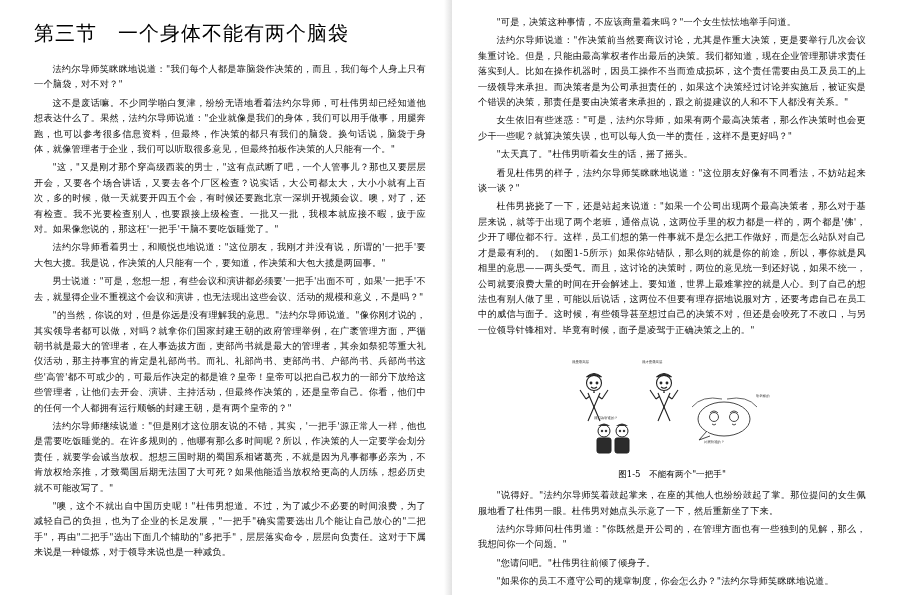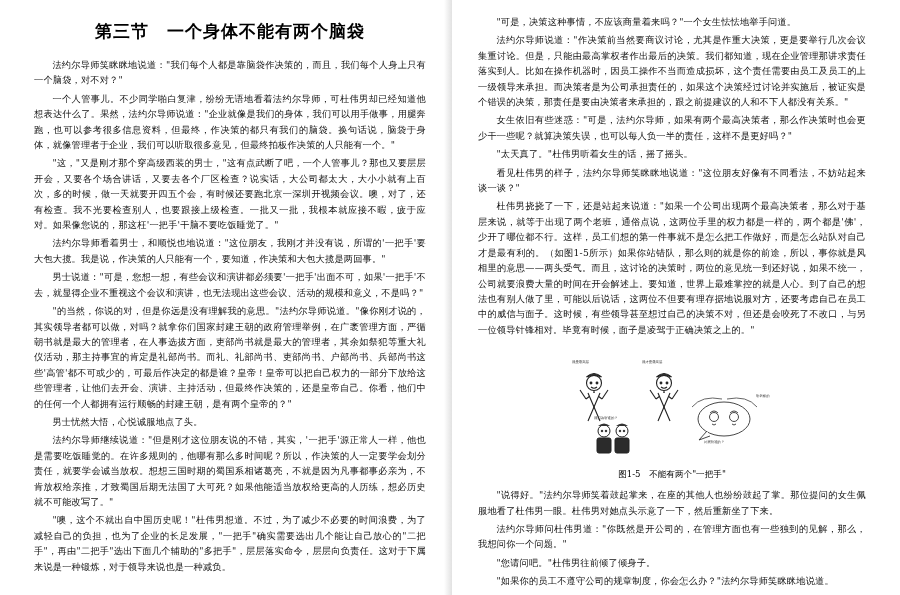--- a/index.html
+++ b/index.html
@@ -53,23 +53,23 @@
   .gutter-shadow2 {
     position: absolute;
     top: 0;
     left: 454px;
     width: 8px;
     height: 595px;
     background: linear-gradient(to right, rgba(120,120,120,0.22) 0%, rgba(255,255,255,0) 100%);
   }
   h1.chapter-title {
     font-family: "DejaVu Serif", "Liberation Serif", serif;
-    font-size: 17px;
-    font-weight: bold;
-    text-align: center;
+    font-size: 20px;
+    font-weight: normal;
+    text-align: left;
     margin: 6px 0 14px 0;
     letter-spacing: 1px;
     color: #000;
   }
   p.para {
     font-family: "DejaVu Serif", "Liberation Serif", serif;
     font-size: 9.2px;
     line-height: 15.4px;
     text-align: justify;
     text-indent: 2em;
@@ -101,26 +101,25 @@
   }
 </style>
 </head>
 <body>
 
 <div class="spread">
 
   <div class="page page-left">
     <h1 class="chapter-title">第三节　一个身体不能有两个脑袋</h1>
     <p class="para">法约尔导师笑眯眯地说道："我们每个人都是靠脑袋作决策的，而且，我们每个人身上只有一个脑袋，对不对？"</p>
-    <p class="para">一个人管事儿。不少同学啪白复津，纷纷无语地看着法约尔导师，可杜伟男却已经知道他想表达什么了。果然，法约尔导师说道："企业就像是我们的身体，我们可以用手做事，用腿奔跑，也可以参考很多信息资料，但最终，作决策的都只有我们的脑袋。换句话说，脑袋于身体，就像管理者于企业，我们可以听取很多意见，但最终拍板作决策的人只能有一个。"</p>
+    <p class="para">这不是废话嘛。不少同学啪白复津，纷纷无语地看着法约尔导师，可杜伟男却已经知道他想表达什么了。果然，法约尔导师说道："企业就像是我们的身体，我们可以用手做事，用腿奔跑，也可以参考很多信息资料，但最终，作决策的都只有我们的脑袋。换句话说，脑袋于身体，就像管理者于企业，我们可以听取很多意见，但最终拍板作决策的人只能有一个。"</p>
     <p class="para">"这，"又是刚才那个穿高级西装的男士，"这有点武断了吧，一个人管事儿？那也又要层层开会，又要各个场合讲话，又要去各个厂区检查？说实话，大公司都太大，大小小就有上百次，多的时候，做一天就要开四五个会，有时候还要跑北京一深圳开视频会议。噢，对了，还有检查。我不光要检查别人，也要跟接上级检查。一批又一批，我根本就应接不暇，疲于应对。如果像您说的，那这枉'一把手'干脑不要吃饭睡觉了。"</p>
     <p class="para">法约尔导师看着男士，和顺悦也地说道："这位朋友，我刚才并没有说，所谓的'一把手'要大包大揽。我是说，作决策的人只能有一个，要知道，作决策和大包大揽是两回事。"</p>
     <p class="para">男士说道："可是，您想一想，有些会议和演讲都必须要'一把手'出面不可，如果'一把手'不去，就显得企业不重视这个会议和演讲，也无法现出这些会议、活动的规模和意义，不是吗？"</p>
     <p class="para">"的当然，你说的对，但是你远是没有理解我的意思。"法约尔导师说道。"像你刚才说的，其实领导者都可以做，对吗？就拿你们国家封建王朝的政府管理举例，在广袤管理方面，严循朝书就是最大的管理者，在人事选拔方面，吏部尚书就是最大的管理者，其余如祭犯等重大礼仪活动，那主持事宜的肯定是礼部尚书。而礼、礼部尚书、吏部尚书、户部尚书、兵部尚书这些'高管'都不可或少的，可最后作决定的都是谁？皇帝！皇帝可以把自己权力的一部分下放给这些管理者，让他们去开会、演讲、主持活动，但最终作决策的，还是皇帝自己。你看，他们中的任何一个人都拥有运行顺畅的封建王朝，是有两个皇帝的？"</p>
-    <p class="para">男士忧然大悟，心悦诚服地点了头。</p>
     <p class="para">法约尔导师继续说道："但是刚才这位朋友说的不错，其实，'一把手'源正常人一样，他也是需要吃饭睡觉的。在许多规则的，他哪有那么多时间呢？所以，作决策的人一定要学会划分责任，就要学会诚当放权。想想三国时期的蜀国系相诸葛亮，不就是因为凡事都事必亲为，不肯放权给亲推，才致蜀国后期无法国了大可死？如果他能适当放权给更高的人历练，想必历史就不可能改写了。"</p>
     <p class="para">"噢，这个不就出自中国历史呢！"杜伟男想道。不过，为了减少不必要的时间浪费，为了减轻自己的负担，也为了企业的长足发展，"一把手"确实需要选出几个能让自己放心的"二把手"，再由"二把手"选出下面几个辅助的"多把手"，层层落实命令，层层向负责任。这对于下属来说是一种锻炼，对于领导来说也是一种减负。</p>
   </div>
 
   <div class="gutter-shadow"></div>
   <div class="gutter"></div>
   <div class="gutter-shadow2"></div>
 
   <div class="page page-right">
     <p class="para">"可是，决策这种事情，不应该商量着来吗？"一个女生怯怯地举手问道。</p>

